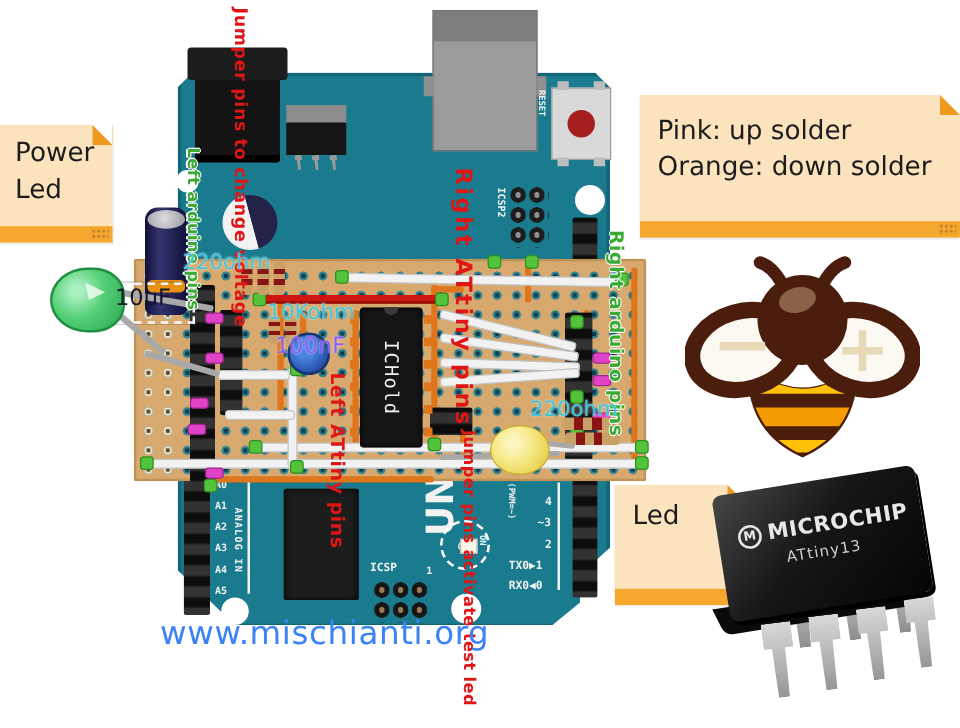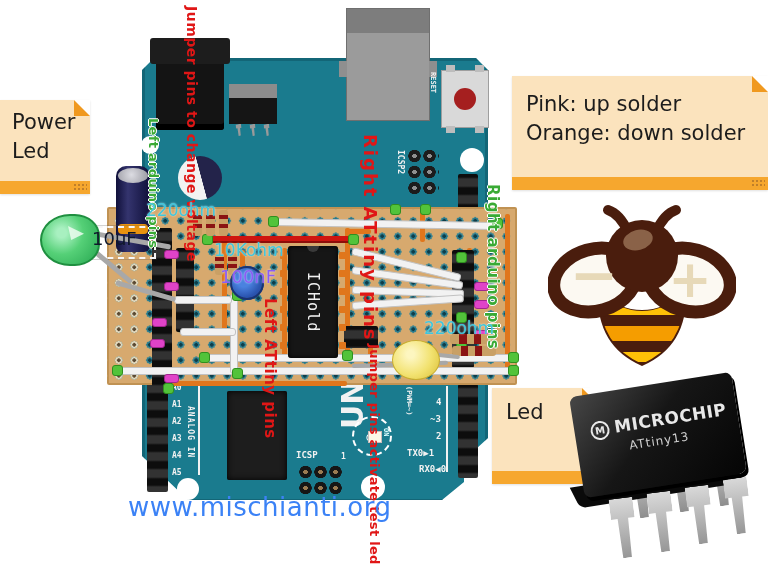--- a/index.html
+++ b/index.html
@@ -171,21 +171,21 @@
 
   <div class="pinstrip" style="left:458px;top:384px;width:20px;height:94px;"></div>
   <div class="silkline" style="left:446px;top:386px;width:2px;height:86px;"></div>
   <div class="abs silk vtext" style="left:405px;top:386px;font-size:7px;">(PWM=~)</div>
   <div class="abs silk" style="left:436px;top:397px;font-size:9px;">4</div>
   <div class="abs silk" style="left:430px;top:414px;font-size:9px;">~3</div>
   <div class="abs silk" style="left:436px;top:431px;font-size:9px;">2</div>
   <div class="abs silk" style="left:407px;top:448px;font-size:9px;">
     <span>TX0</span><span>▶</span><span>1</span>
   </div>
-  <div class="abs silk" style="left:419px;top:464px;font-size:9px;">
+  <div class="abs silk" style="left:407px;top:464px;font-size:9px;">
     <span>RX0</span><span>◀</span><span>0</span>
   </div>
 
   <div class="abs silk" style="left:348px;top:372px;width:44px;height:70px;transform:rotate(-90deg);
        font-size:30px;font-weight:bold;font-family:'DejaVu Sans',sans-serif;">UNO</div>
   <div class="uno-circle" style="left:352px;top:416px;width:36px;height:36px;font-size:18px;">
     <span>∞</span>
   </div>
   <div class="onled"></div>
   <div class="abs silk vtext" style="left:382px;top:428px;font-size:7px;color:#dff;">ON</div>

